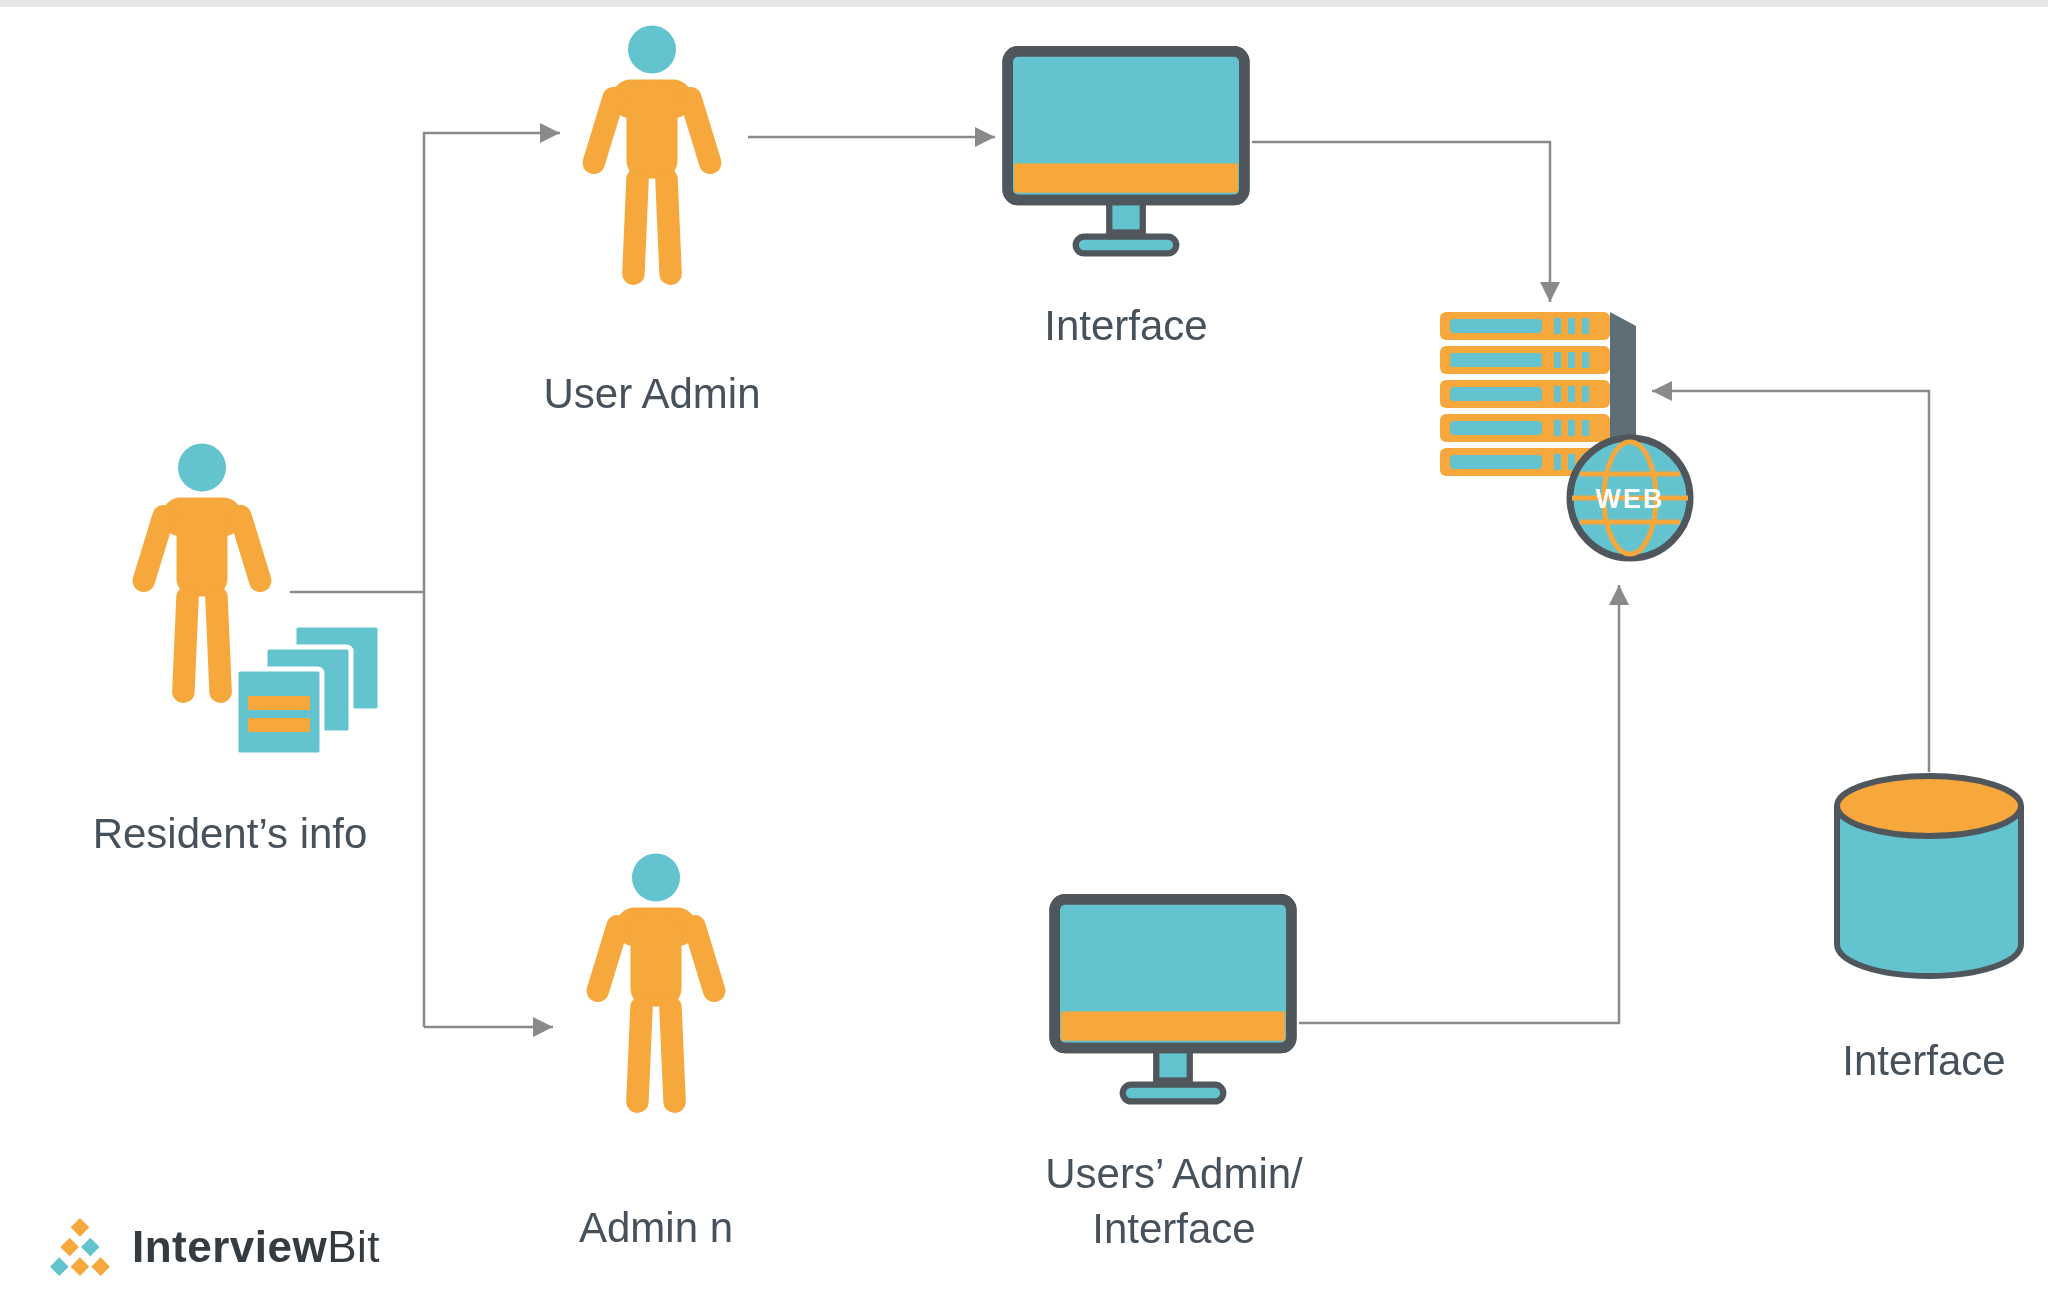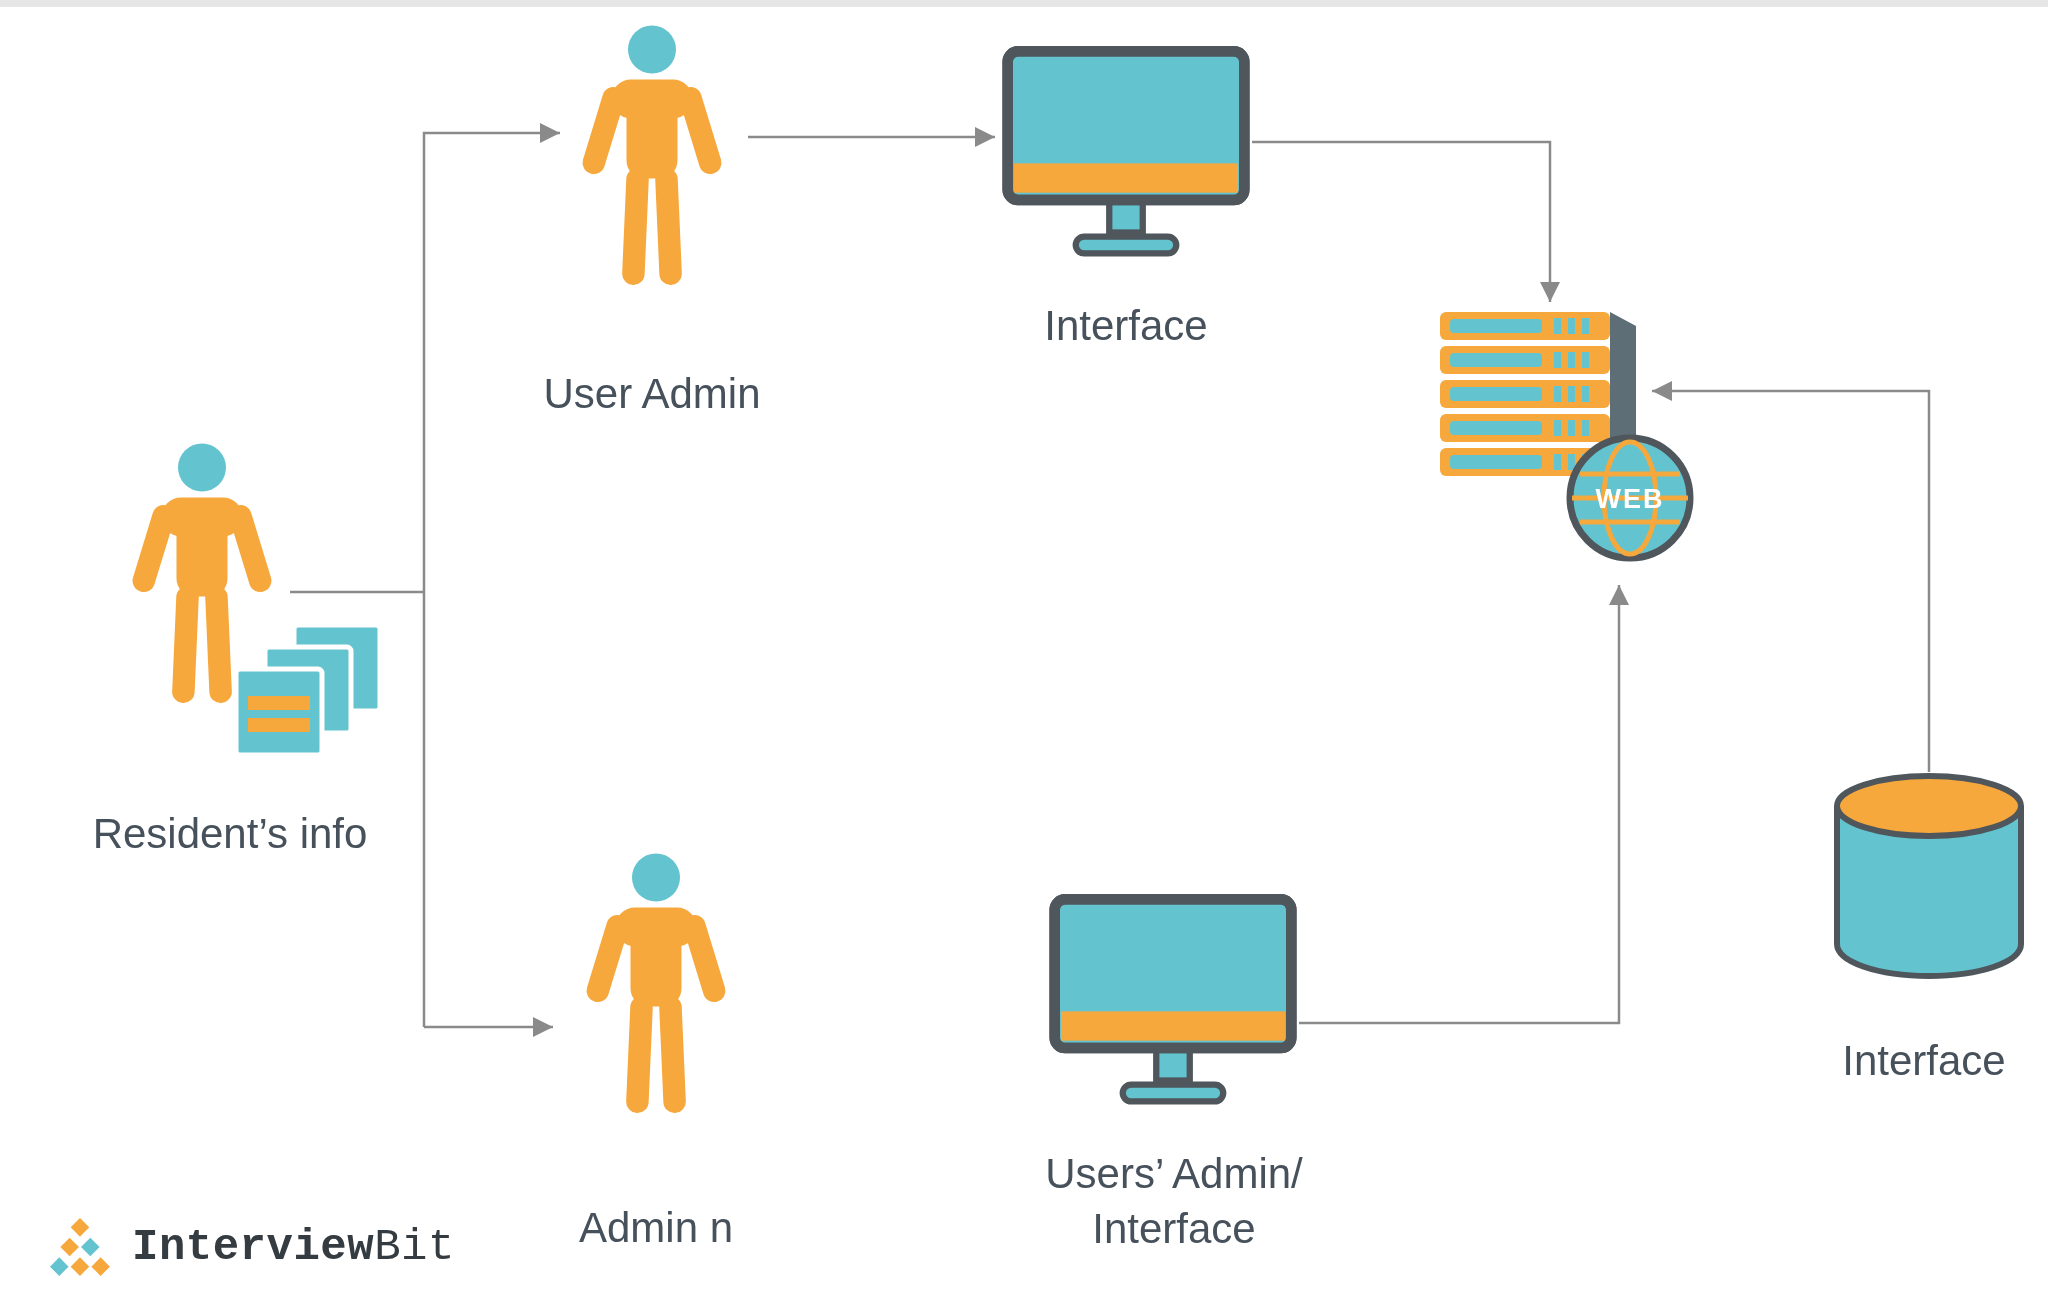--- a/index.html
+++ b/index.html
@@ -28,21 +28,20 @@
     text-align: center;
     white-space: nowrap;
   }
   .logo {
     position: absolute;
     left: 44px;
     top: 1216px;
     display: flex;
     align-items: center;
     gap: 14px;
-    font-family: Liberation Mono, monospace;
   }
   .logo-text {
     font-size: 44px;
     color: #343B41;
     letter-spacing: 0.5px;
   }
   .logo-text .bold { font-weight: 700; }
   .logo-text .light { font-weight: 400; }
 </style>
 </head>

